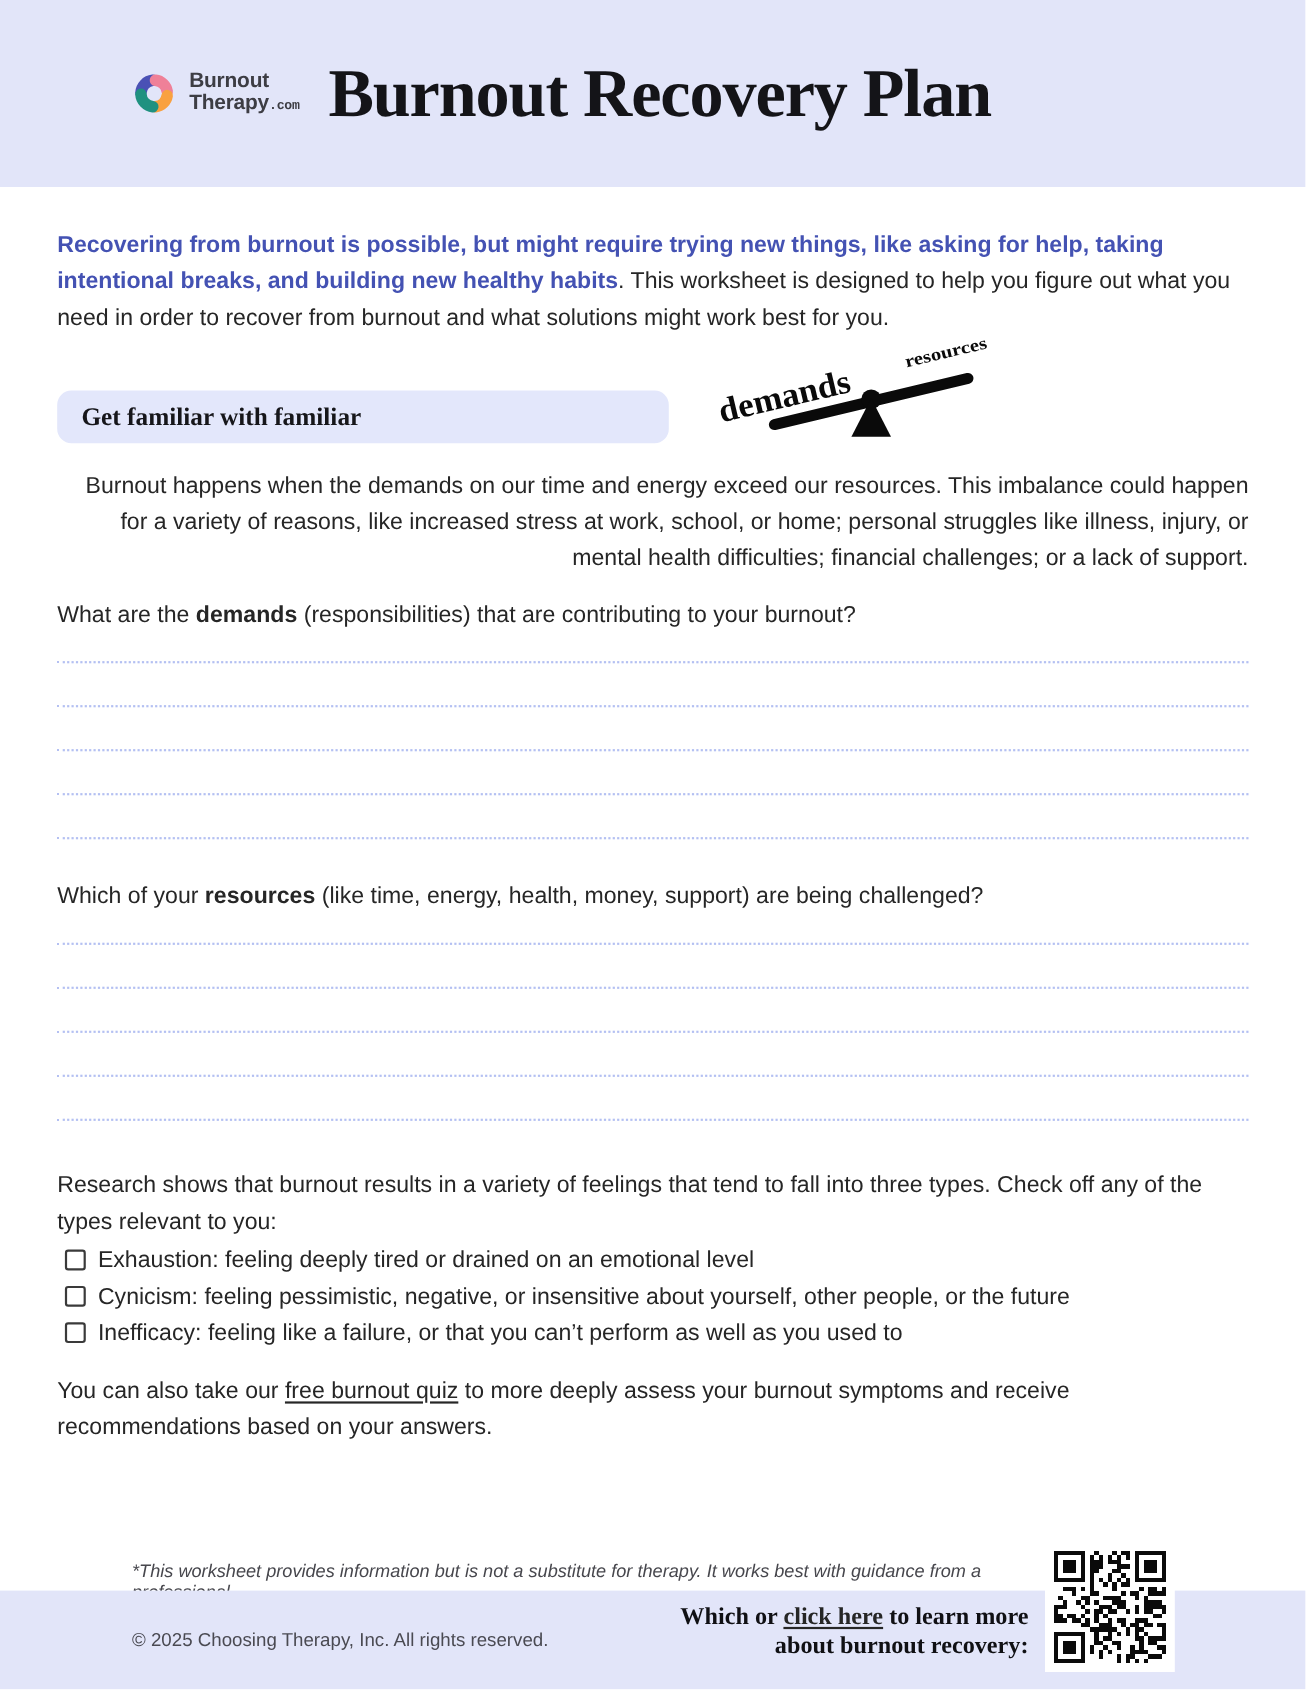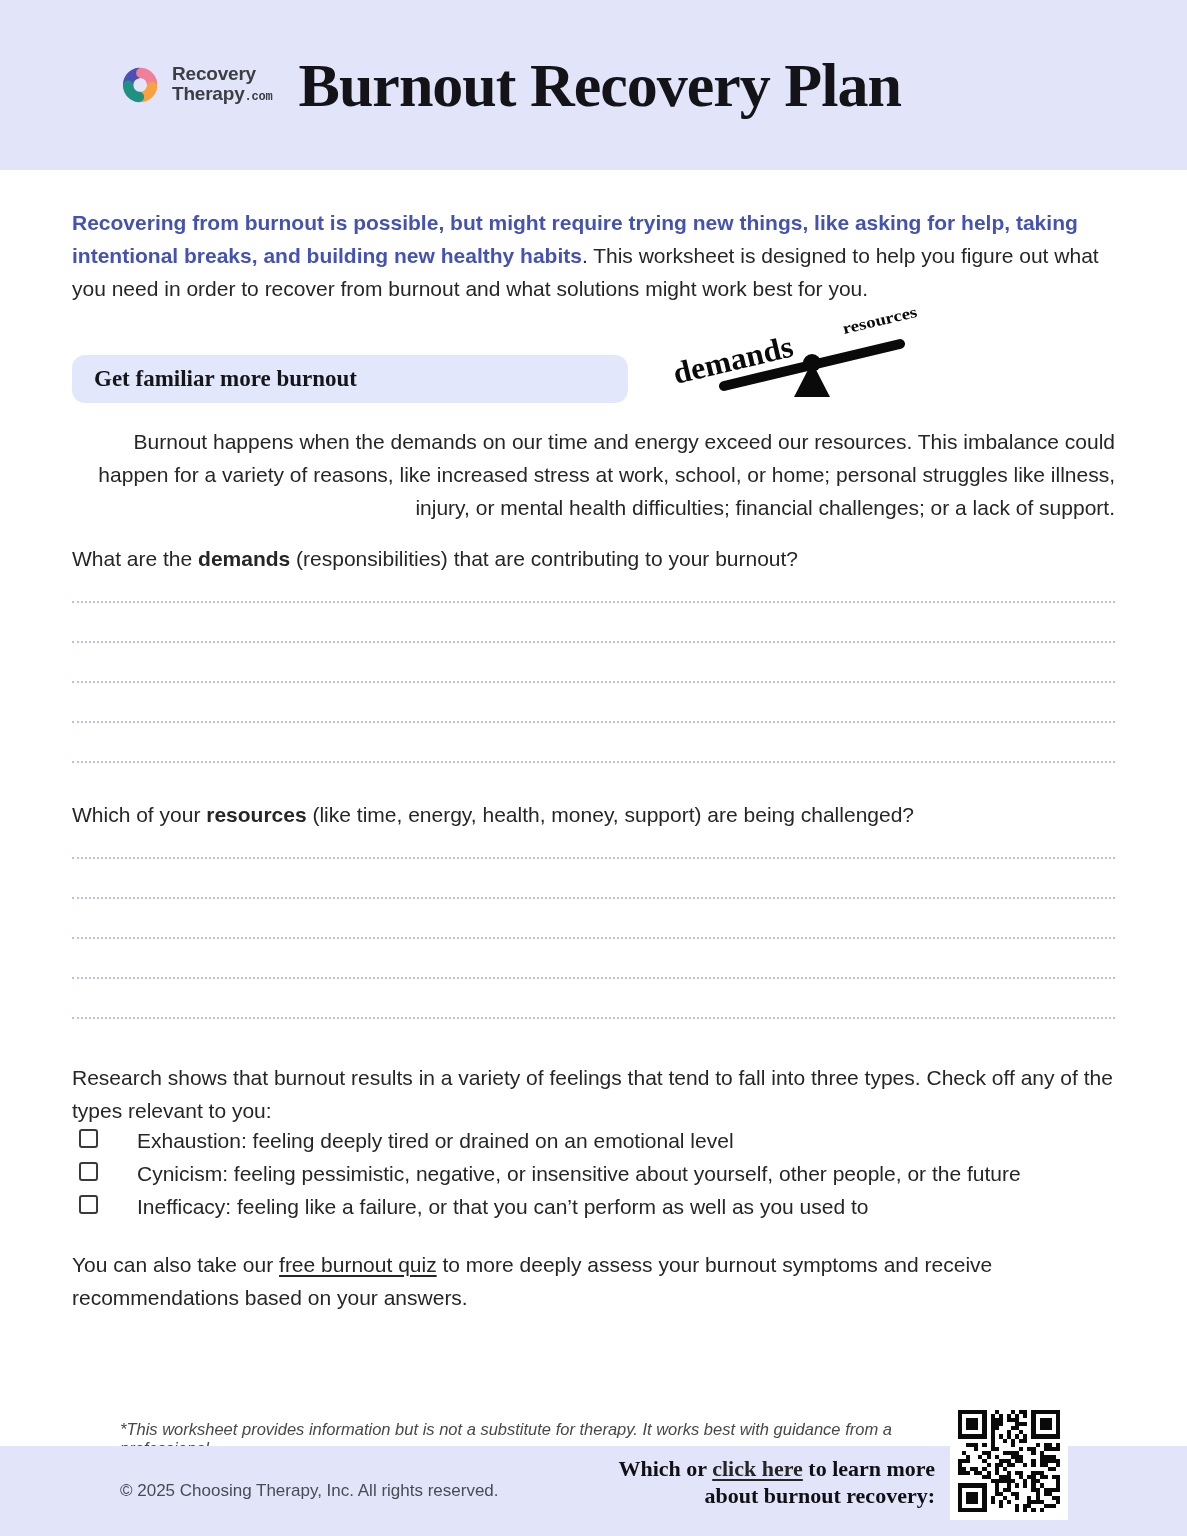--- a/index.html
+++ b/index.html
@@ -15,38 +15,38 @@
   }
   .logo-lockup { display:flex; align-items:center; gap:10px; }
   .logo-mark { width:44px; height:44px; flex:0 0 auto; }
   .brand-text { font-size:19px; line-height:20px; font-weight:bold; color:#3d3d44; letter-spacing:-0.2px; }
   .brand-suffix { font-size:12px; font-weight:bold;font-family:Liberation Mono, monospace; }
   .page-title {
     font-family:"Liberation Serif", serif; font-weight:bold; font-size:62px;
     color:#141418; margin-left:26px; letter-spacing:-1px; white-space:nowrap;text-align:right;
   }
   
-  .content { padding:0 72px; }
+  .content { padding:0 52px; }
   .intro { margin-top:36px; font-size:21px; line-height:33px; }
   .intro-highlight { color:#4452b3; font-weight:bold; }
   .section-row { position:relative; margin-top:50px; height:48px; }
   .section-box {
     width:556px; height:48px; background:#e3e7fb; border-radius:13px;
     display:flex; align-items:center; padding-left:22px;
   }
   .section-title { font-family:"Liberation Serif", serif; font-weight:bold; font-size:23px; color:#16161a; }
   .seesaw { position:absolute; left:580px; top:-55px; width:290px; height:110px; }
   .para { margin-top:22px; font-size:21px; line-height:33px;text-align:right; }
   .question { margin-top:18px; font-size:21px; line-height:33px; }
   .answer-lines { margin-top:-12px; }
   .answer-line { height:40px; border-bottom:2px dotted #b4c0f2; }
   .q2 { margin-top:35px; }
   .research { margin-top:42px; font-size:21px; line-height:33px; }
   .checklist { margin-top:2px; }
-  .check-row { display:flex; align-items:flex-start; height:33px; font-size:21px;gap:28px; }
+  .check-row { display:flex; align-items:center; height:33px; font-size:21px; }
   .checkbox {
     width:19px; height:19px; border:2px solid #3a3a3a; border-radius:3px;
     margin:0 11px 0 7px; flex:0 0 auto; background:#fff;
   }
   .quiz { margin-top:20px; font-size:21px; line-height:33px; }
   .inline-link { color:#262626; text-decoration:underline; text-underline-offset:3px; cursor:pointer; }
   
   .disclaimer {
     position:absolute; left:120px; top:1420px; width:820px;
     font-style:italic; font-size:16.5px; color:#47474d;
@@ -71,34 +71,34 @@
 
   <div class="header-band">
     <div class="logo-lockup">
       <svg class="logo-mark" viewBox="0 0 40 40">
         <path d="M 9.2 19.4 A 11 11 0 0 1 19.0 9.1" fill="none" stroke="#4a51b5" stroke-width="9.5" stroke-linecap="round"></path>
         <path d="M 21.2 9.1 A 11 11 0 0 1 30.9 18.3" fill="none" stroke="#ef8098" stroke-width="9.5" stroke-linecap="round"></path>
         <path d="M 30.9 21.7 A 11 11 0 0 1 21.2 30.9" fill="none" stroke="#f9a140" stroke-width="9.5" stroke-linecap="round"></path>
         <path d="M 19.0 30.9 A 11 11 0 0 1 9.2 20.6" fill="none" stroke="#1f9180" stroke-width="9.5" stroke-linecap="round"></path>
       </svg>
       <div class="brand-text">
-        <div>Recovery</div>
+        <div>Burnout</div>
         <div><span>Therapy</span><span class="brand-suffix">.com</span></div>
       </div>
     </div>
     <div class="page-title">Burnout Recovery Plan</div>
   </div>
 
   <div class="content">
 
     <p class="intro"><span class="intro-highlight">Recovering from burnout is possible, but might require trying new things, like asking for help, taking intentional breaks, and building new healthy habits</span><span>. This worksheet is designed to help you figure out what you need in order to recover from burnout and what solutions might work best for you.</span></p>
 
     <div class="section-row">
       <div class="section-box">
-        <span class="section-title">Get familiar more burnout</span>
+        <span class="section-title">Get familiar with familiar</span>
       </div>
       <svg class="seesaw" viewBox="0 0 290 110">
         <line x1="72" y1="86" x2="248" y2="44" stroke="#0a0a0a" stroke-width="10" stroke-linecap="round"></line>
         <circle cx="160" cy="63" r="9" fill="#0a0a0a"></circle>
         <path d="M160,62 L142,97 L178,97 Z" fill="#0a0a0a"></path>
         <text transform="translate(24,84) rotate(-13.3)" font-family="Liberation Serif, serif" font-weight="bold" font-size="31" fill="#0a0a0a" textLength="122" lengthAdjust="spacingAndGlyphs">demands</text>
         <text transform="translate(192,34) rotate(-13.3)" font-family="Liberation Serif, serif" font-weight="bold" font-size="16" fill="#0a0a0a" textLength="76" lengthAdjust="spacingAndGlyphs">resources</text>
       </svg>
     </div>
 

